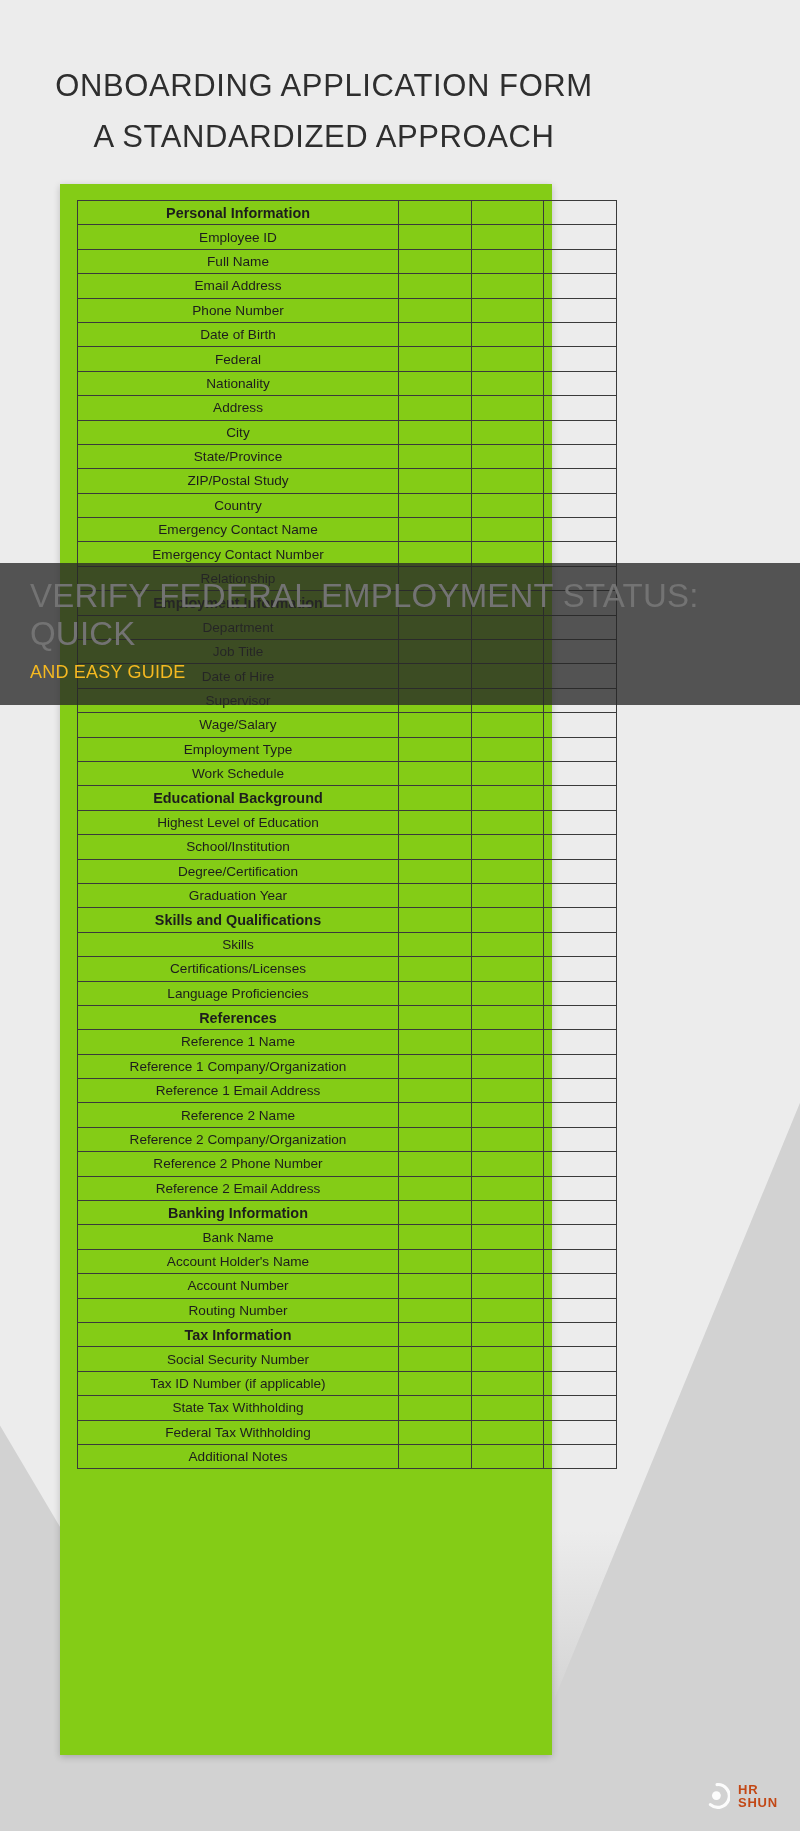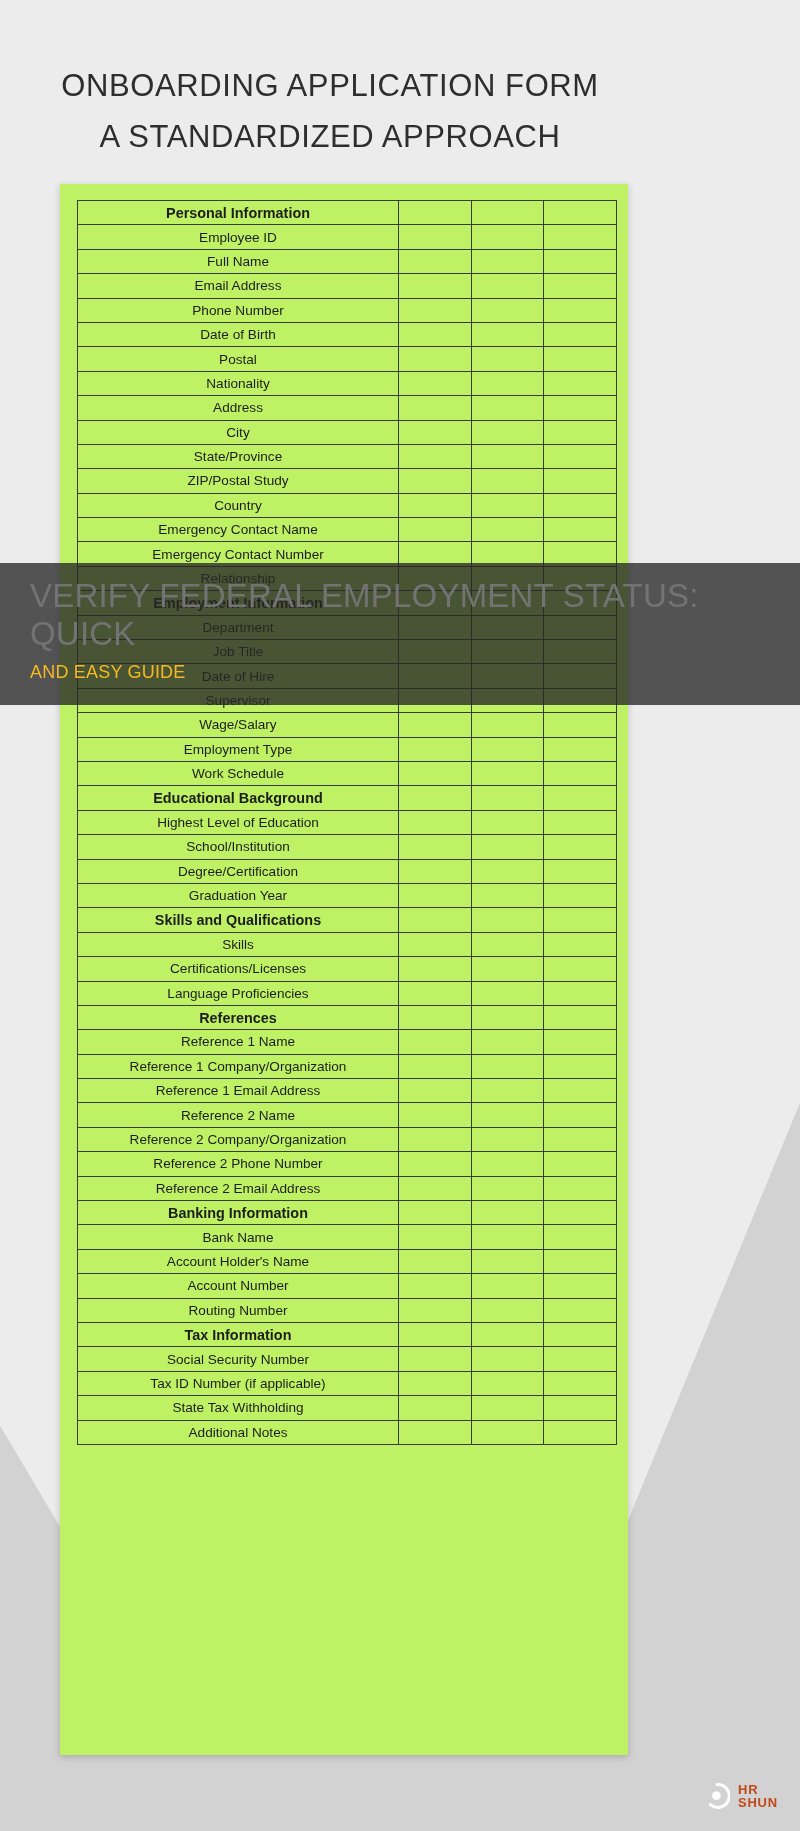--- a/index.html
+++ b/index.html
@@ -50,39 +50,38 @@
   }
 
   
   .title-block {
     position: absolute;
     top: 60px;
     left: 0;
     width: 648px;
     text-align: center;
     z-index: 3;
-    margin-left: 6px;
   }
   .title-line {
     font-size: 31px;
     letter-spacing: 0.6px;
     color: #2e2e2e;
     font-weight: 400;
     line-height: 51px;
     white-space: nowrap;
   }
 
   
   .paper {
     position: absolute;
     left: 60px;
     top: 184px;
-    width: 568px;
+    width: 492px;
     height: 1571px;
-    background: #bef264;
+    background: #84cc16;
     box-shadow: 0 2px 7px rgba(0,0,0,0.20);
     z-index: 2;
   }
 
   table.form-table {
     position: absolute;
     left: 17px;
     top: 16px;
     width: 535px;
     border-collapse: collapse;
@@ -207,21 +206,21 @@
             <td class="blank-cell"></td>
             <td class="blank-cell"></td>
           </tr>
           <tr>
             <td class="label-cell">Date of Birth</td>
             <td class="blank-cell"></td>
             <td class="blank-cell"></td>
             <td class="blank-cell"></td>
           </tr>
           <tr>
-            <td class="label-cell">Postal</td>
+            <td class="label-cell">Federal</td>
             <td class="blank-cell"></td>
             <td class="blank-cell"></td>
             <td class="blank-cell"></td>
           </tr>
           <tr>
             <td class="label-cell">Nationality</td>
             <td class="blank-cell"></td>
             <td class="blank-cell"></td>
             <td class="blank-cell"></td>
           </tr>
@@ -466,20 +465,26 @@
             <td class="blank-cell"></td>
           </tr>
           <tr>
             <td class="label-cell">Tax ID Number (if applicable)</td>
             <td class="blank-cell"></td>
             <td class="blank-cell"></td>
             <td class="blank-cell"></td>
           </tr>
           <tr>
             <td class="label-cell">State Tax Withholding</td>
+            <td class="blank-cell"></td>
+            <td class="blank-cell"></td>
+            <td class="blank-cell"></td>
+          </tr>
+          <tr>
+            <td class="label-cell">Federal Tax Withholding</td>
             <td class="blank-cell"></td>
             <td class="blank-cell"></td>
             <td class="blank-cell"></td>
           </tr>
           <tr>
             <td class="label-cell">Additional Notes</td>
             <td class="blank-cell"></td>
             <td class="blank-cell"></td>
             <td class="blank-cell"></td>
           </tr>

